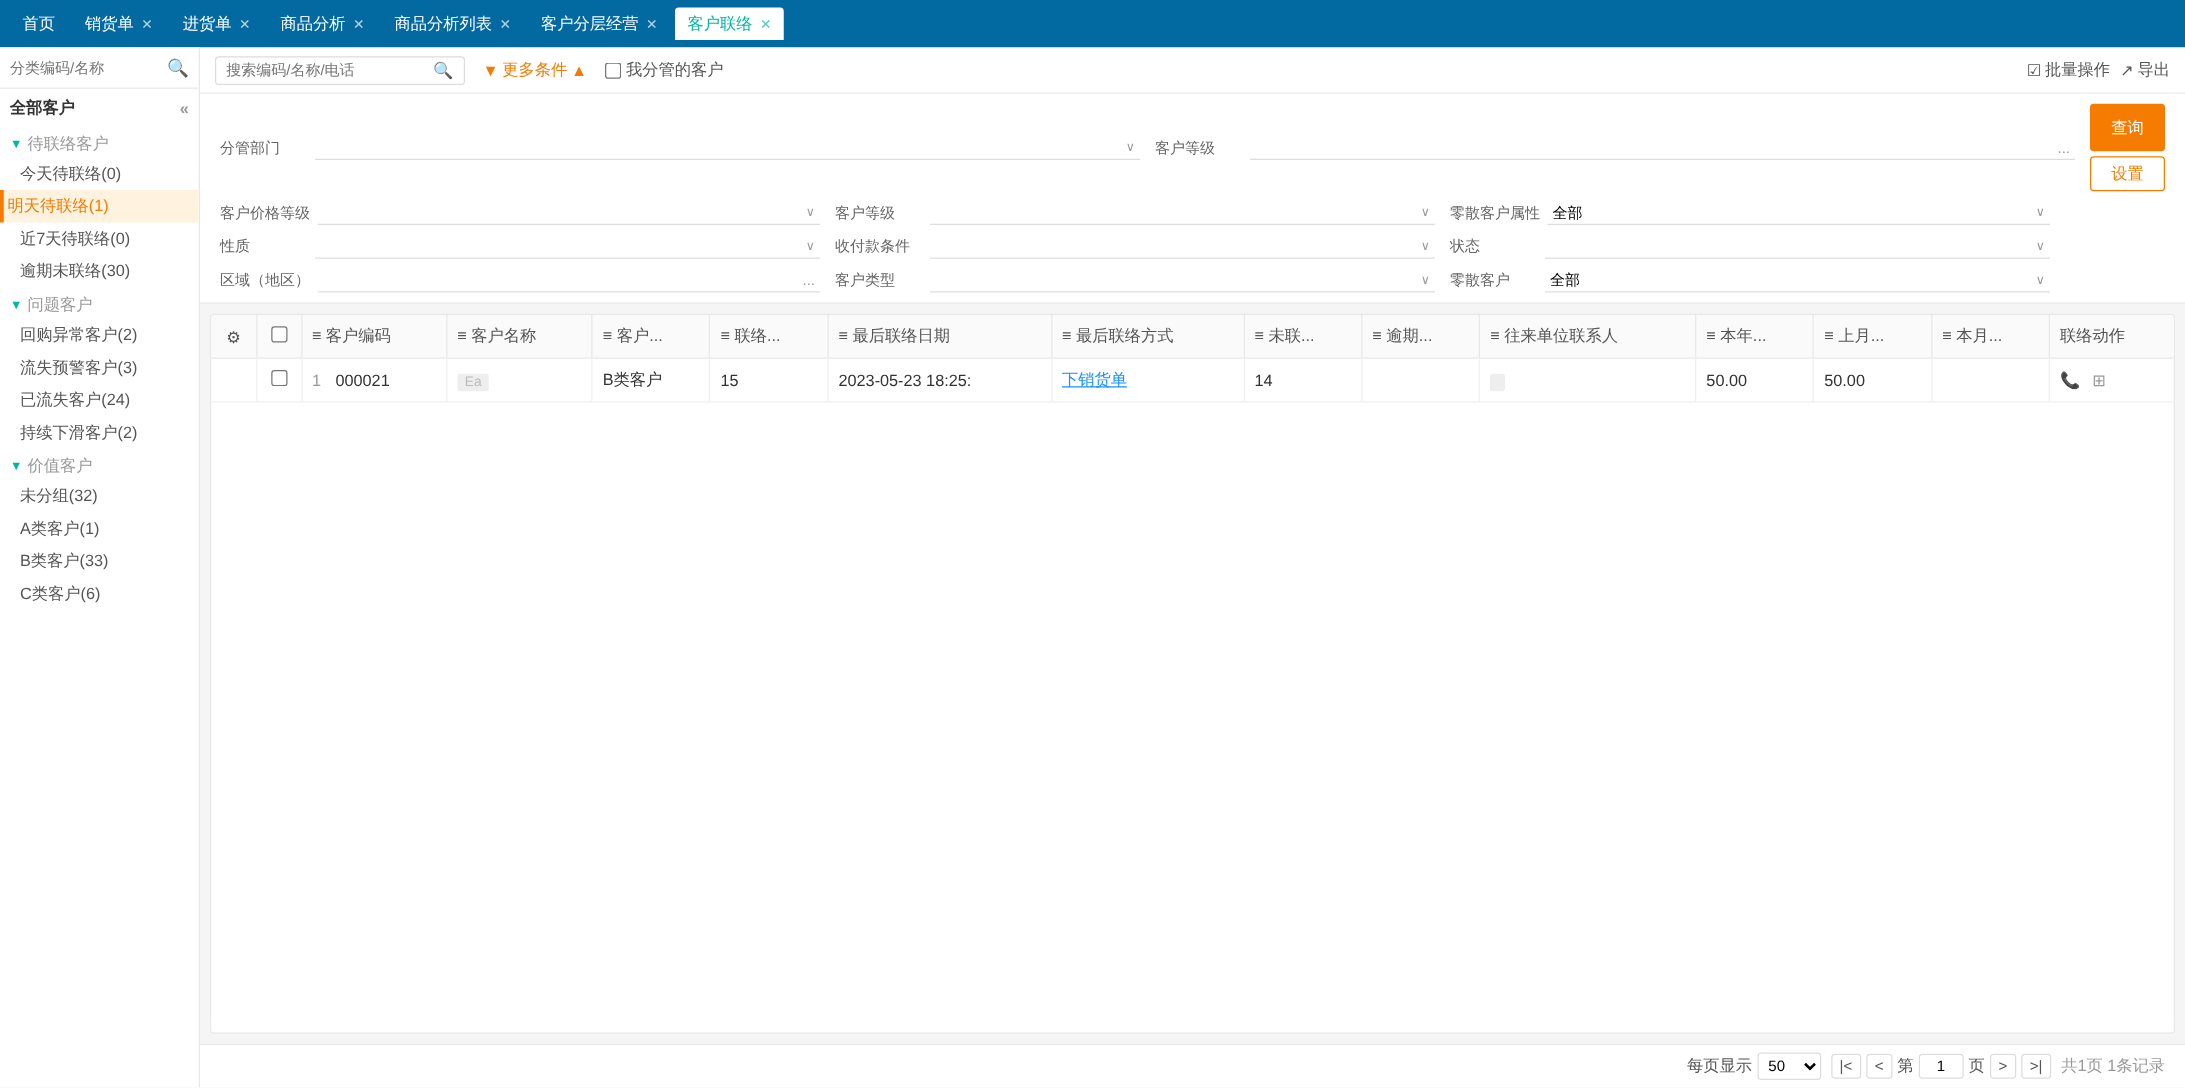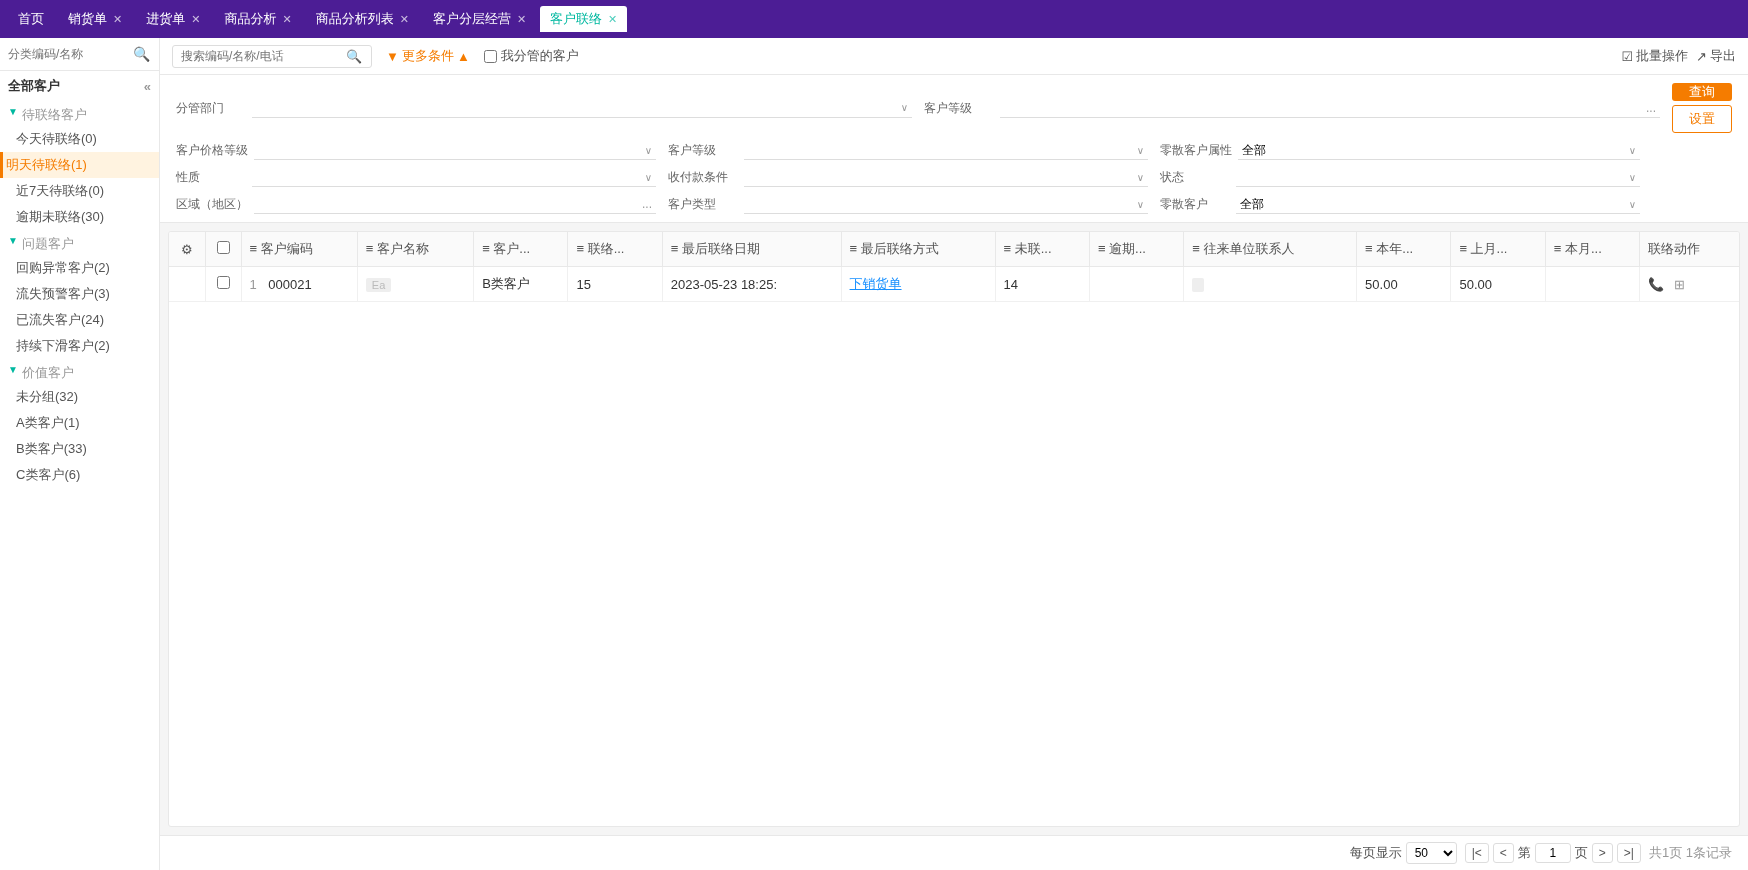--- a/index.html
+++ b/index.html
@@ -1,20 +1,20 @@
 <!DOCTYPE html>
 <html><head>
   <meta charset="utf-8">
   <style>
     * { box-sizing: border-box; margin: 0; padding: 0; font-family: "Microsoft YaHei", Arial, sans-serif; font-size: 13px; }
     body { background: #f5f5f5; overflow: hidden; }
 
     
     .top-nav {
-      background: #4c1d95;
+      background: #0369a1;
       height: 38px;
       display: flex;
       align-items: center;
       padding: 0 8px;
       gap: 4px;
     }
     .nav-item {
       color: #fff;
       padding: 4px 10px;
       cursor: pointer;
@@ -67,20 +67,21 @@
       font-weight: bold;
       font-size: 13px;
       color: #333;
     }
     .sidebar-section-header .collapse-icon { color: #999; cursor: pointer; }
     .sidebar-group-label {
       padding: 5px 8px 2px 8px;
       color: #999;
       font-size: 12px;
       display: flex;
+      align-items: center;
       gap: 4px;
     }
     .sidebar-group-label::before {
       content: "▼";
       font-size: 10px;
       color: #00b8a0;
     }
     .sidebar-item {
       padding: 4px 8px 4px 16px;
       color: #555;
@@ -217,21 +218,21 @@
     .filter-action {
       display: flex;
       flex-direction: column;
       gap: 4px;
     }
     .btn-query {
       background: #f57c00;
       color: #fff;
       border: none;
       border-radius: 3px;
-      padding: 0 16px;
+      padding: 10px 16px;
       cursor: pointer;
       font-size: 13px;
     }
     .btn-settings {
       background: #fff;
       color: #f57c00;
       border: 1px solid #f57c00;
       border-radius: 3px;
       padding: 4px 16px;
       cursor: pointer;

